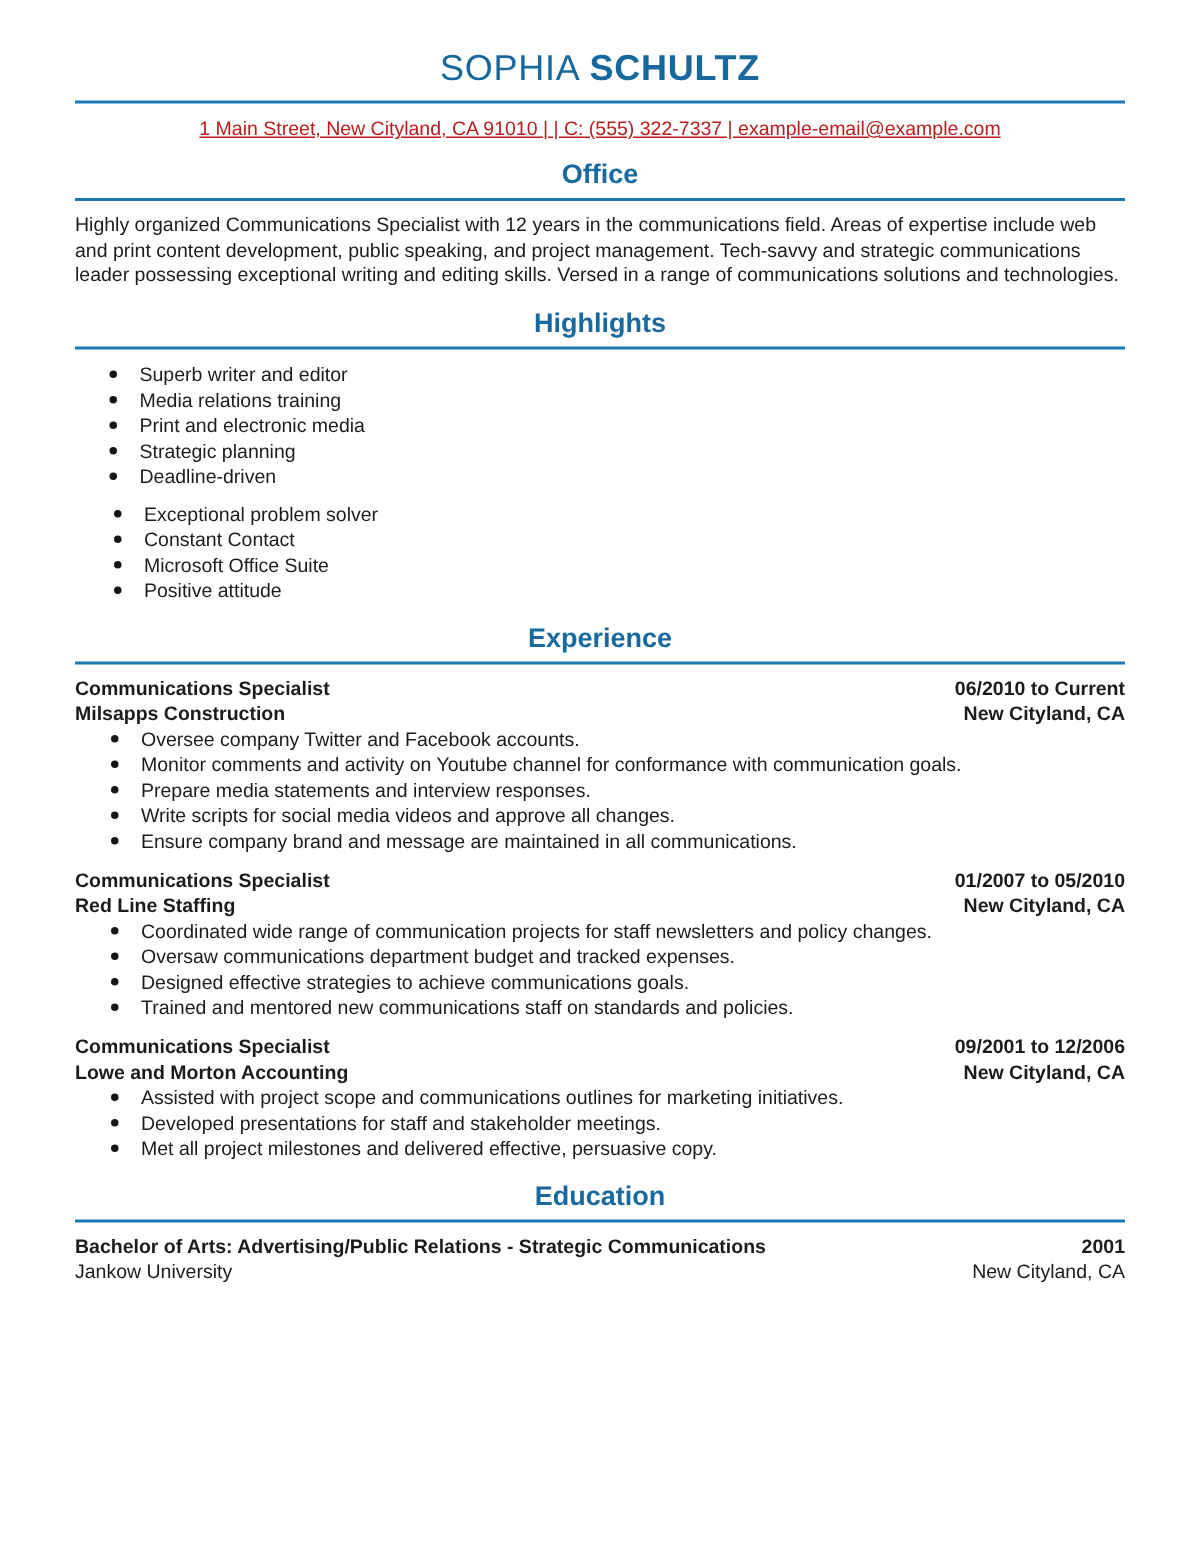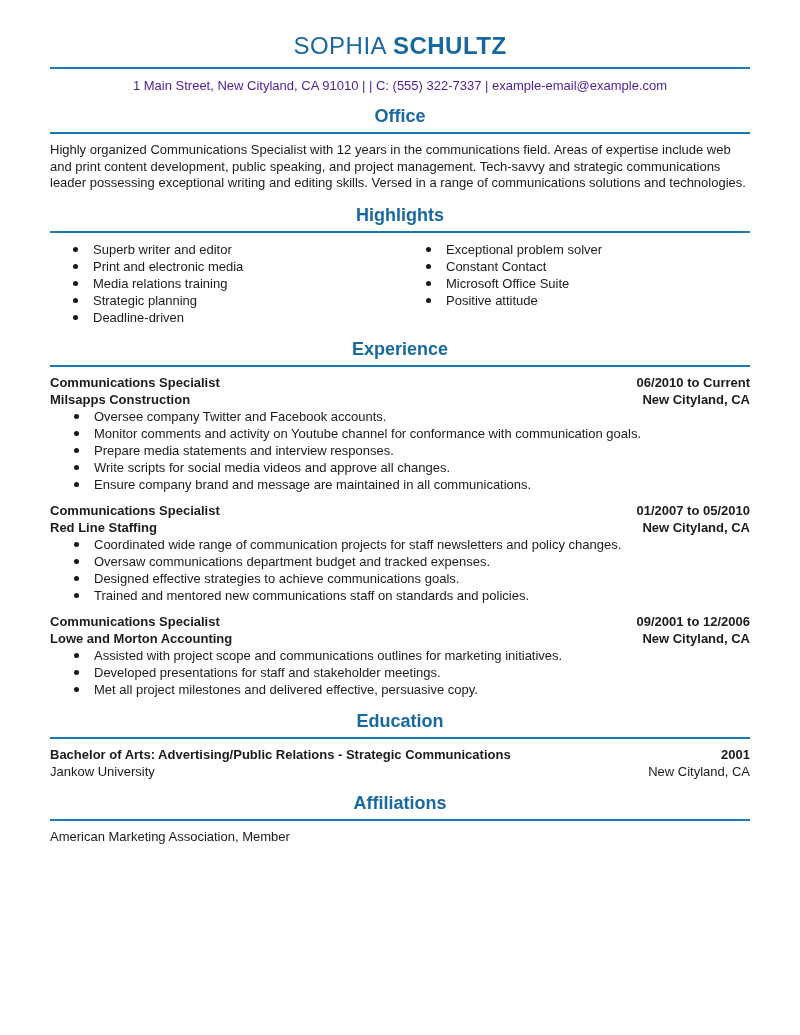--- a/index.html
+++ b/index.html
@@ -22,21 +22,22 @@
     letter-spacing: 0.5px;
     margin-top: 6px;
   }
   h1 .last { font-weight: bold; }
   .rule { height: 2px; background: #1a79b4; }
   .name-rule { margin-top: 7px; }
   .contact {
     text-align: center;
     font-size: 13px;
     margin-top: 9px;
-    color: #4c1d95;
+    color: #b91c1c;
+    text-decoration: underline;
   }
 
   
   section { margin-top: 13px; }
   h2 {
     text-align: center;
     font-size: 18px;
     color: #17699f;
     margin-bottom: 5px;
   }
@@ -45,21 +46,21 @@
   .summary { margin-top: 8px; }
 
   
   .list { margin-top: 8px; }
   .li { display: flex; line-height: 17px; }
   .dot {
     width: 5px; height: 5px; border-radius: 50%;
     background: #151515; flex-shrink: 0;
     margin: 6px 15px 0 24px;
   }
-  .cols { display: flex; }
+  .cols { display: flex; flex-direction: column; }
   .col { width: 50%; }
   .col .dot { margin-left: 23px; }
   .cols .col:last-child .dot { margin-left: 26px; }
 
   
   .job { margin-top: 9px; }
   .job:first-of-type { margin-top: 7px; }
   .row {
     display: flex; justify-content: space-between;
     font-size: 13px; line-height: 17px;
@@ -94,26 +95,26 @@
     <div class="cols">
       <div class="col list body-text">
 
           <div class="li">
             <span class="dot"></span>
             <span>Superb writer and editor</span>
           </div>
 
           <div class="li">
             <span class="dot"></span>
+            <span>Media relations training</span>
+          </div>
+
+          <div class="li">
+            <span class="dot"></span>
             <span>Print and electronic media</span>
-          </div>
-
-          <div class="li">
-            <span class="dot"></span>
-            <span>Media relations training</span>
           </div>
 
           <div class="li">
             <span class="dot"></span>
             <span>Strategic planning</span>
           </div>
 
           <div class="li">
             <span class="dot"></span>
             <span>Deadline-driven</span>
@@ -258,22 +259,14 @@
         <span>Bachelor of Arts: Advertising/Public Relations - Strategic Communications</span>
         <span>2001</span>
       </div>
       <div class="row">
         <span>Jankow University</span>
         <span>New Cityland, CA</span>
       </div>
     </div>
   </section>
 
-  <section>
-    <h2>Affiliations</h2>
-    <div class="rule"></div>
-    <div>
-
-        <div class="plain-line">American Marketing Association, Member</div>
-      </div>
-  </section>
 
 </div>
 
 </body></html>

